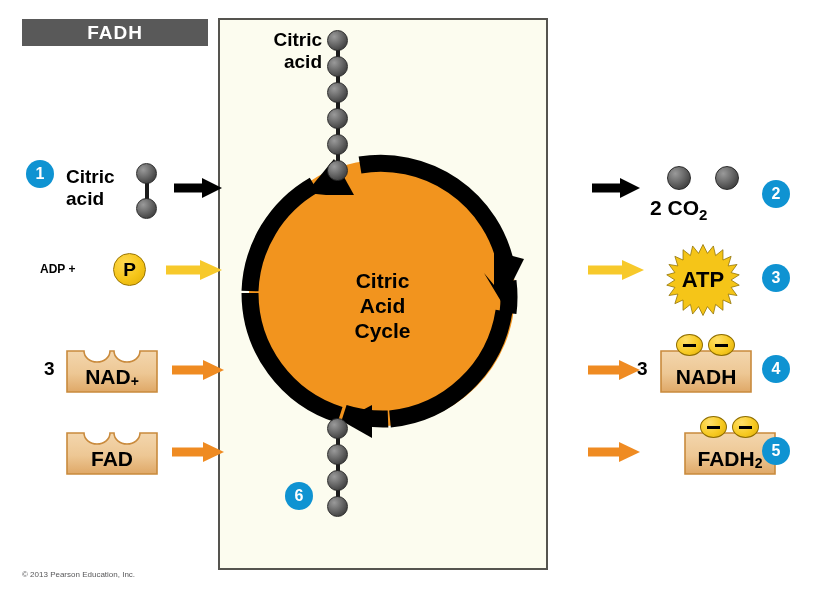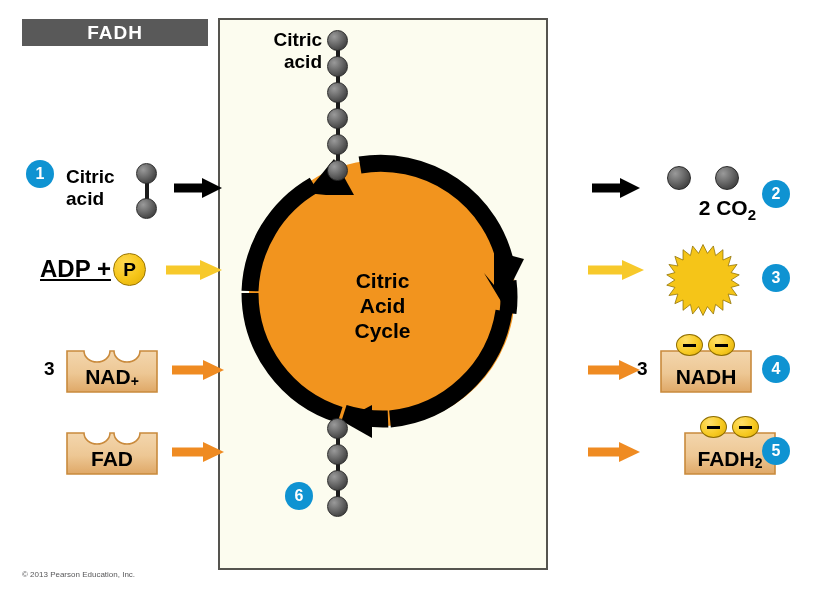--- a/index.html
+++ b/index.html
@@ -140,21 +140,21 @@
   
   .row-text {
     position: absolute;
     font-weight: bold;
     font-size: 19px;
     line-height: 22px;
     color: #000000;
     white-space: pre-line;
   }
   #txt-acetic { left: 66px; top: 166px; }
-  #txt-adp    { left: 40px; top: 258px; font-size: 24px; text-decoration: underline; }
+  #txt-adp    { left: 40px; top: 258px; font-size: 12px; }
 
   .coefficient {
     position: absolute;
     font-weight: bold;
     font-size: 19px;
     color: #000000;
   }
   #coef-nad   { left: 44px;  top: 358px; }
   #coef-nadh  { left: 637px; top: 358px; }
 
@@ -246,21 +246,21 @@
     width: 72px;
     display: flex;
     justify-content: space-between;
   }
   #co2-spheres .sphere { width: 24px; height: 24px; }
   #txt-co2 {
     position: absolute;
     left: 650px;
     top: 196px;
     width: 106px;
-    text-align: right;
+    text-align: left;
     font-weight: bold;
     font-size: 21px;
     color: #000000;
   }
   #txt-co2 sub { font-size: 15px; vertical-align: sub; }
 
   
   #atp-burst {
     position: absolute;
     left: 660px;
@@ -435,20 +435,21 @@
   <div class="badge" id="badge-2">2</div>
 
   <svg class="arrow" style="left:588px; top:258px;" width="56" height="24">
     <line x1="0" y1="12" x2="38" y2="12" stroke="#f7c92b" stroke-width="9"></line>
     <polygon points="34,2 56,12 34,22" fill="#f7c92b"></polygon>
   </svg>
 
   <svg id="atp-burst" viewBox="0 0 100 100">
     <polygon fill="#f5c518" stroke="#8a6d00" stroke-width="1" points="50,2 56,14 64,4 67,17 77,9 77,23 88,18 84,31 96,29 88,40 99,43 88,50 99,57 88,60 96,71 84,69 88,82 77,77 77,91 67,83 64,96 56,86 50,98 44,86 36,96 33,83 23,91 23,77 12,82 16,69 4,71 12,60 1,57 12,50 1,43 12,40 4,29 16,31 12,18 23,23 23,9 33,17 36,4 44,14"></polygon>
   </svg>
+  <div id="atp-text">ATP</div>
 
   <div class="badge" id="badge-3">3</div>
 
   <svg class="arrow" style="left:588px; top:358px;" width="52" height="24">
     <line x1="0" y1="12" x2="34" y2="12" stroke="#ef8b22" stroke-width="9"></line>
     <polygon points="31,2 52,12 31,22" fill="#ef8b22"></polygon>
   </svg>
 
   <div class="coefficient" id="coef-nadh">3</div>
 

